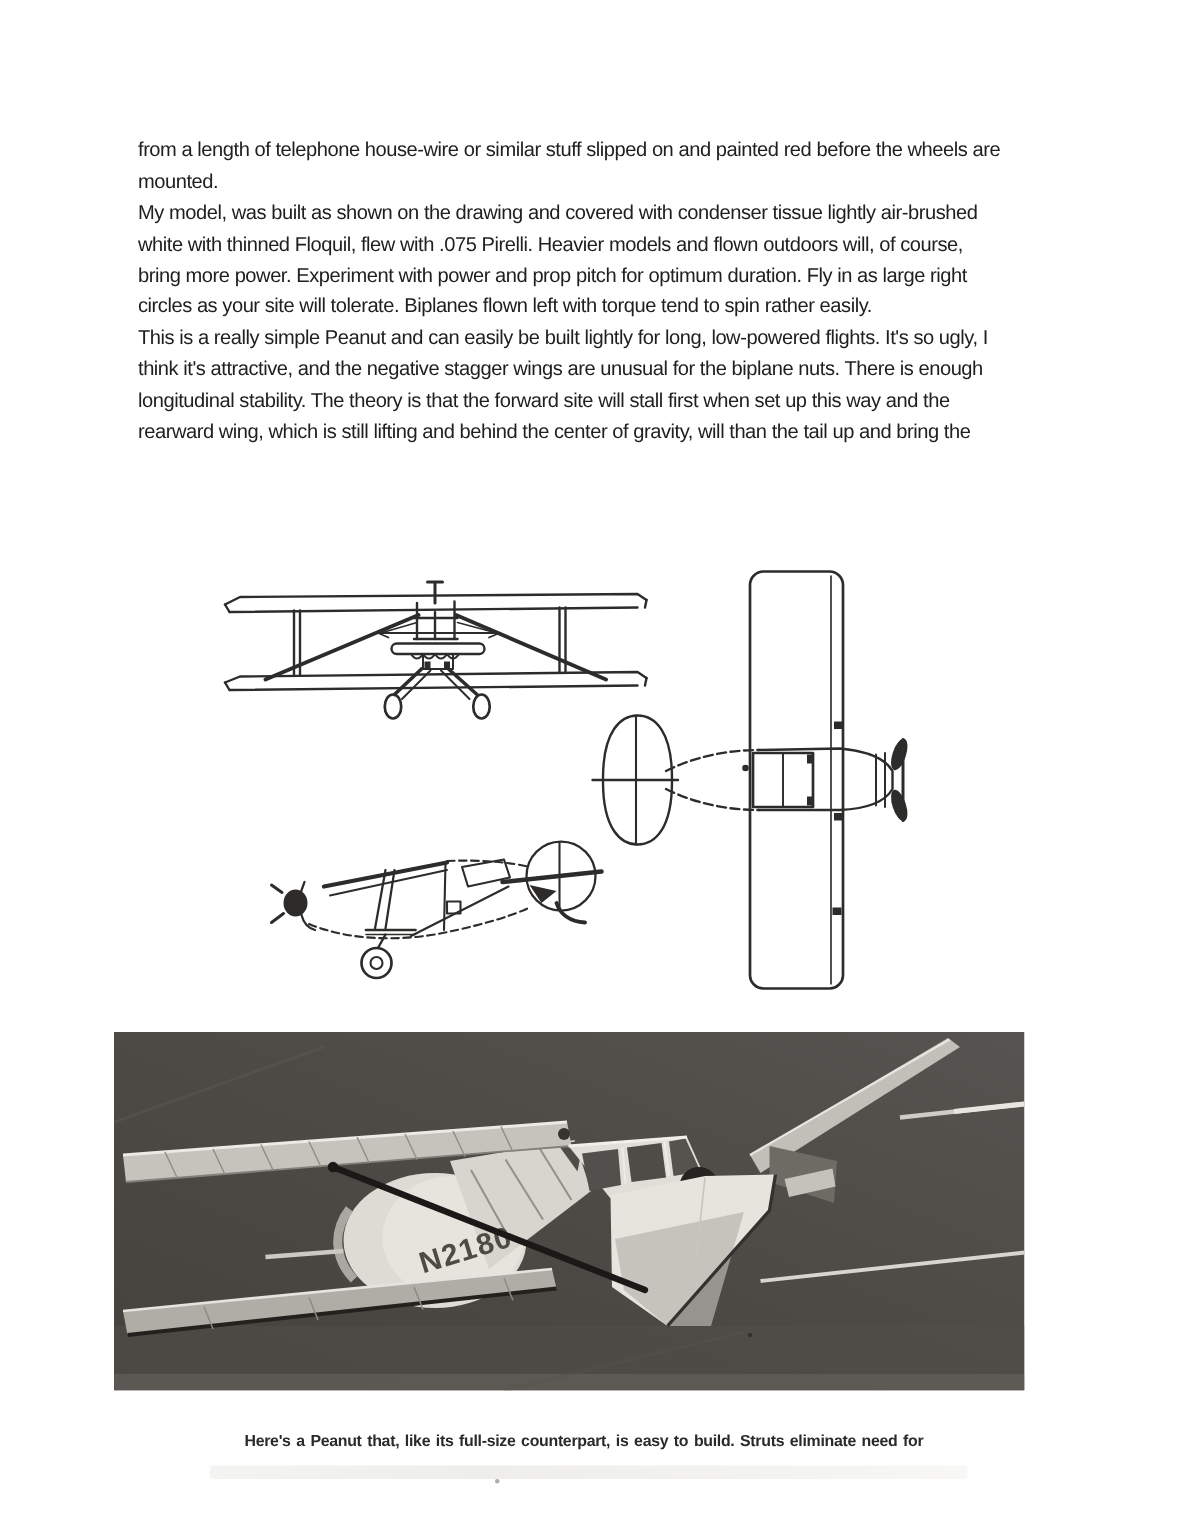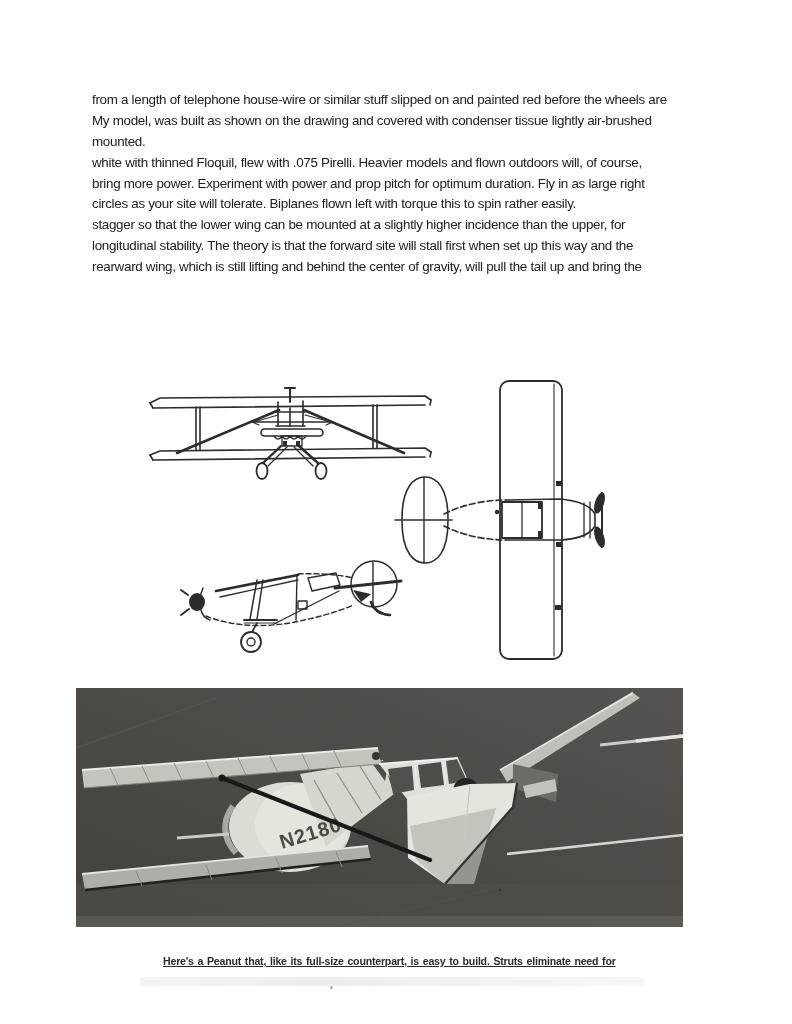--- a/index.html
+++ b/index.html
@@ -18,47 +18,48 @@
   
   #drawing{position:absolute;left:140px;top:375px;}
   
   #photo{position:absolute;left:76px;top:688px;}
   
   #caption{
     position:absolute;left:163px;top:954px;width:470px;
     color:#2b2a28;font-weight:bold;font-size:10.6px;line-height:14.2px;
     letter-spacing:-0.2px;word-spacing:1px;white-space:nowrap;
   }
-  .cline{height:14.2px;text-decoration:underline;}
+  .cline{height:14.2px;}
   #smudge{
     position:absolute;left:140px;top:977px;width:505px;height:9px;
     background:linear-gradient(90deg,#f1f0ee,#e9e8e5 35%,#efeeec 70%,#f6f5f3);
     opacity:.75;border-radius:2px;
   }
   #smudge-dot{
     position:absolute;left:330px;top:986px;width:3px;height:3px;
     background:#9a9a98;border-radius:50%;opacity:.8;
   }
   svg .ink{stroke:#2e2c2a;fill:none;stroke-linecap:round;stroke-linejoin:round;}
 </style>
 </head>
 <body>
 
 <div id="page">
 
   <div id="bodytext">
     <div class="bline">from a length of telephone house-wire or similar stuff slipped on and painted red before the wheels are</div>
+    <div class="bline">mounted.</div>
     <div class="bline">My model, was built as shown on the drawing and covered with condenser tissue lightly air-brushed</div>
-    <div class="bline">mounted.</div>
     <div class="bline">white with thinned Floquil, flew with .075 Pirelli. Heavier models and flown outdoors will, of course,</div>
     <div class="bline">bring more power. Experiment with power and prop pitch for optimum duration. Fly in as large right</div>
-    <div class="bline">circles as your site will tolerate. Biplanes flown left with torque this to spin rather easily.</div>
-    <div class="bline">stagger so that the lower wing can be mounted at a slightly higher incidence than the upper, for</div>
+    <div class="bline">circles as your site will tolerate. Biplanes flown left with torque tend to spin rather easily.</div>
+    <div class="bline">This is a really simple Peanut and can easily be built lightly for long, low-powered flights. It's so ugly, I</div>
+    <div class="bline">think it's attractive, and the negative stagger wings are unusual for the biplane nuts. There is enough</div>
     <div class="bline">longitudinal stability. The theory is that the forward site will stall first when set up this way and the</div>
-    <div class="bline">rearward wing, which is still lifting and behind the center of gravity, will pull the tail up and bring the</div>
+    <div class="bline">rearward wing, which is still lifting and behind the center of gravity, will than the tail up and bring the</div>
   </div>
 
   <svg id="drawing" width="485" height="305" viewBox="0 0 485 305">
 
     <g class="ink" stroke-width="1.6">
 
       <path d="M10,28 L20,23 L285,21 L291,25"></path>
       <path d="M13,33 L285,30"></path>
       <path d="M10,28 L13,33 M291,25 L290,30"></path>
 

